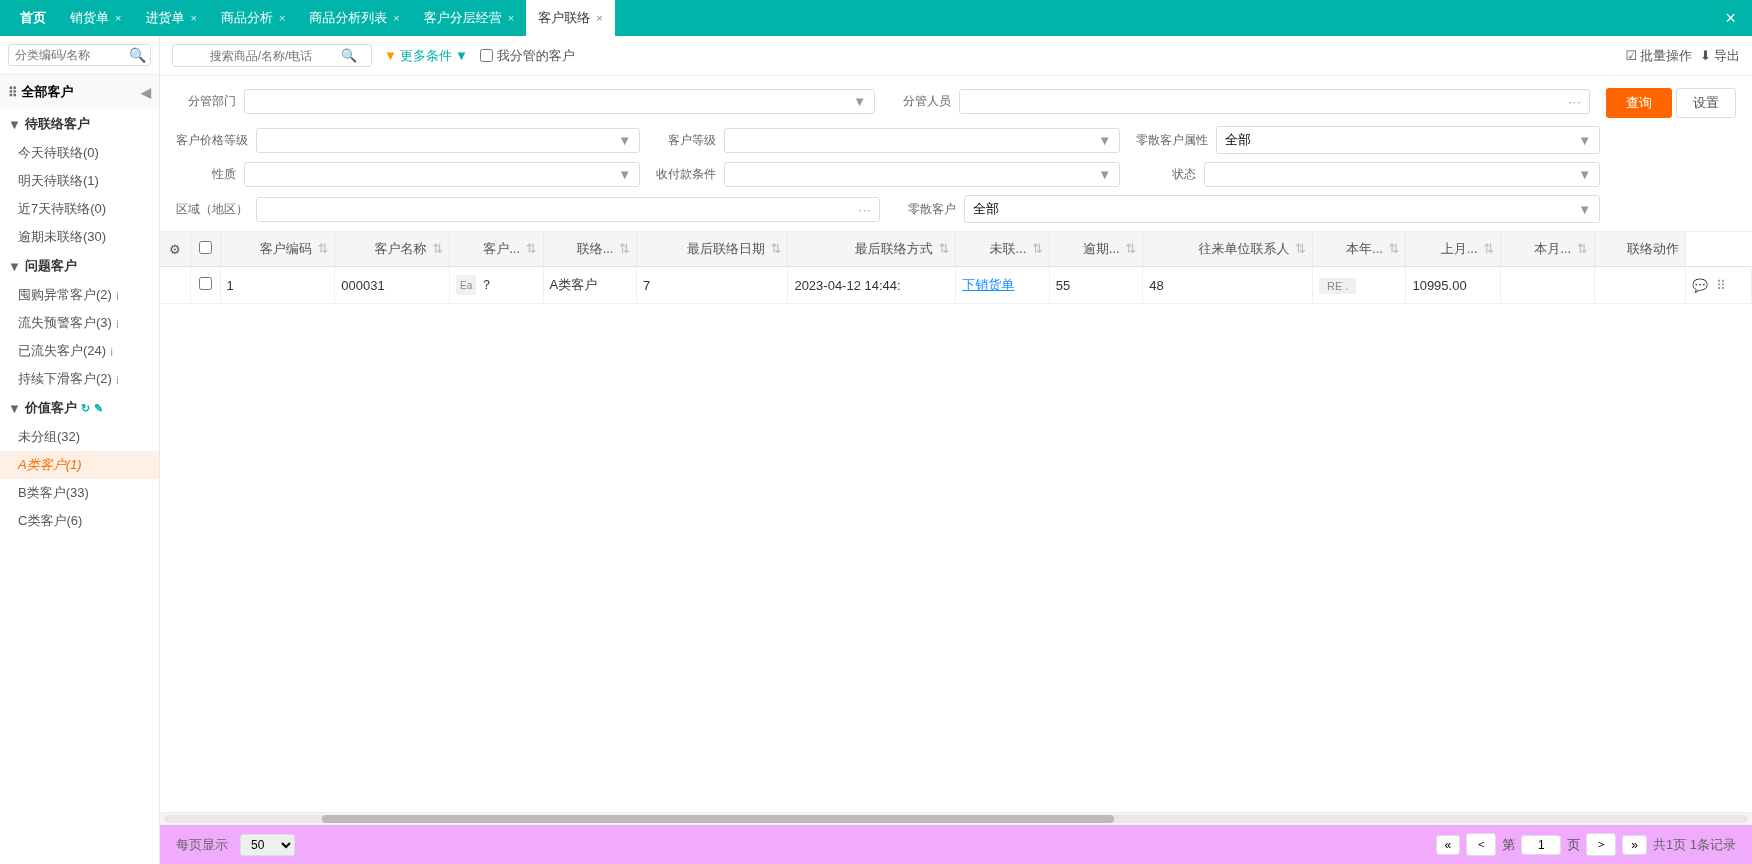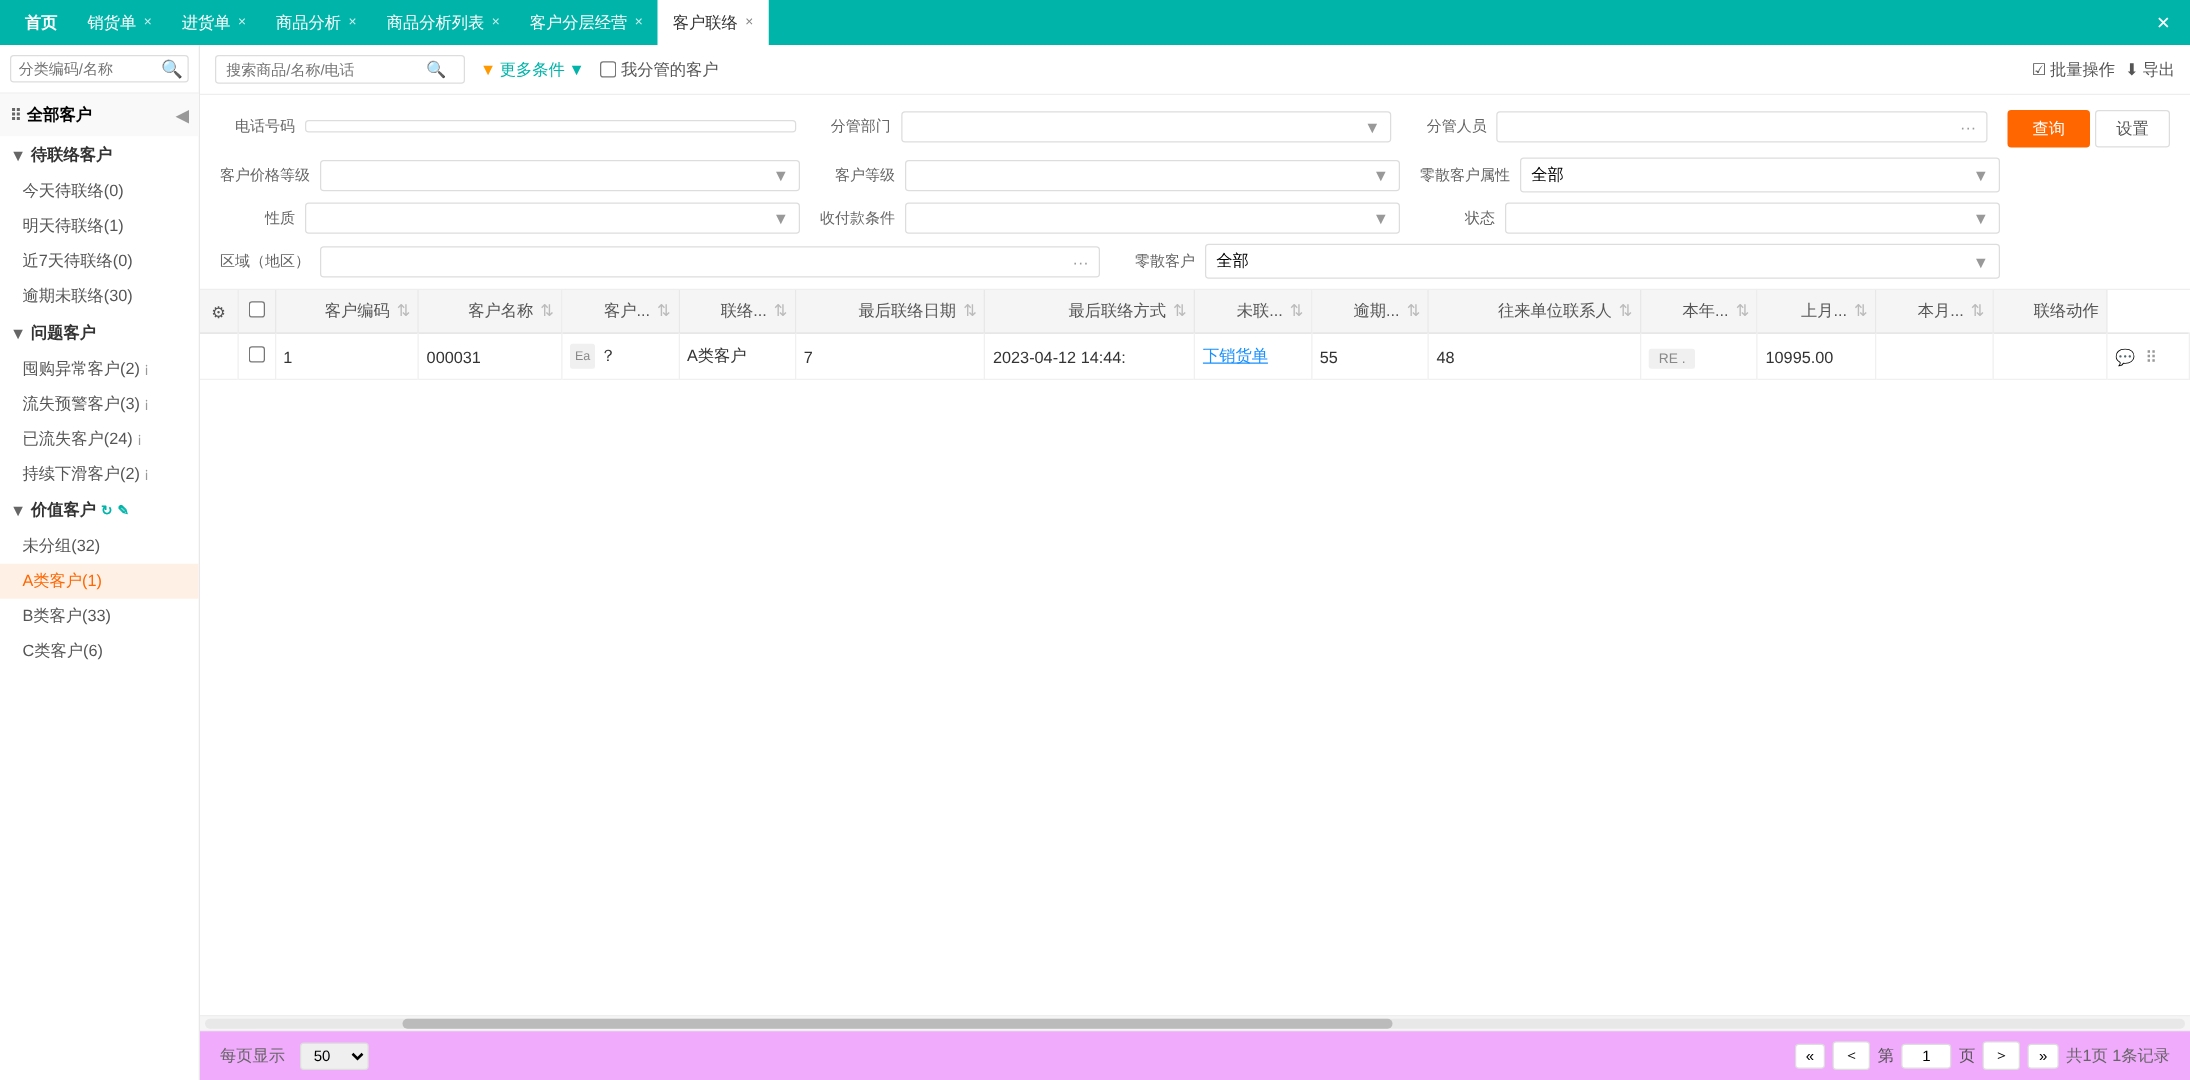--- a/index.html
+++ b/index.html
@@ -98,21 +98,21 @@
     }
     .sidebar-section-title .arrow { margin-right: 4px; color: #666; }
     .sidebar-item {
       padding: 5px 8px 5px 18px;
       color: #555;
       cursor: pointer;
       display: flex;
       align-items: center;
       font-size: 12px;
     }
-    .sidebar-item.active { background: #fff0e6; color: #ff6600; }
+    .sidebar-item.active { background: #fff0e6; color: #ff6600; font-style: italic; }
     .sidebar-item .info-icon { margin-left: 4px; color: #999; font-size: 11px; }
 
     
     .content {
       flex: 1;
       display: flex;
       flex-direction: column;
       overflow: hidden;
     }
 
@@ -132,20 +132,21 @@
       border-radius: 3px;
       padding: 3px 8px;
       width: 200px;
     }
     .search-bar .search-input-wrap input {
       border: none;
       outline: none;
       font-size: 12px;
       color: #999;
       width: 160px;
+      text-align: center;
     }
     .search-bar .filter-btn {
       color: #00b4aa;
       cursor: pointer;
       display: flex;
       align-items: center;
       gap: 3px;
       font-size: 13px;
     }
     .search-bar .checkbox-label {
@@ -500,24 +501,20 @@
         <div class="export-btn">
           <span>⬇</span>
           <span>导出</span>
         </div>
       </div>
     </div>
 
     <div class="filter-form">
 
       <div class="filter-row">
-        <div class="filter-cell">
-          <span class="filter-label">电话号码</span>
-          <div class="filter-input" style="flex:2;"></div>
-        </div>
         <div class="filter-cell">
           <span class="filter-label">分管部门</span>
           <div class="filter-input">
             <span></span>
             <span class="arrow">▼</span>
           </div>
         </div>
         <div class="filter-cell">
           <span class="filter-label">分管人员</span>
           <div class="filter-input" style="flex:2;">

